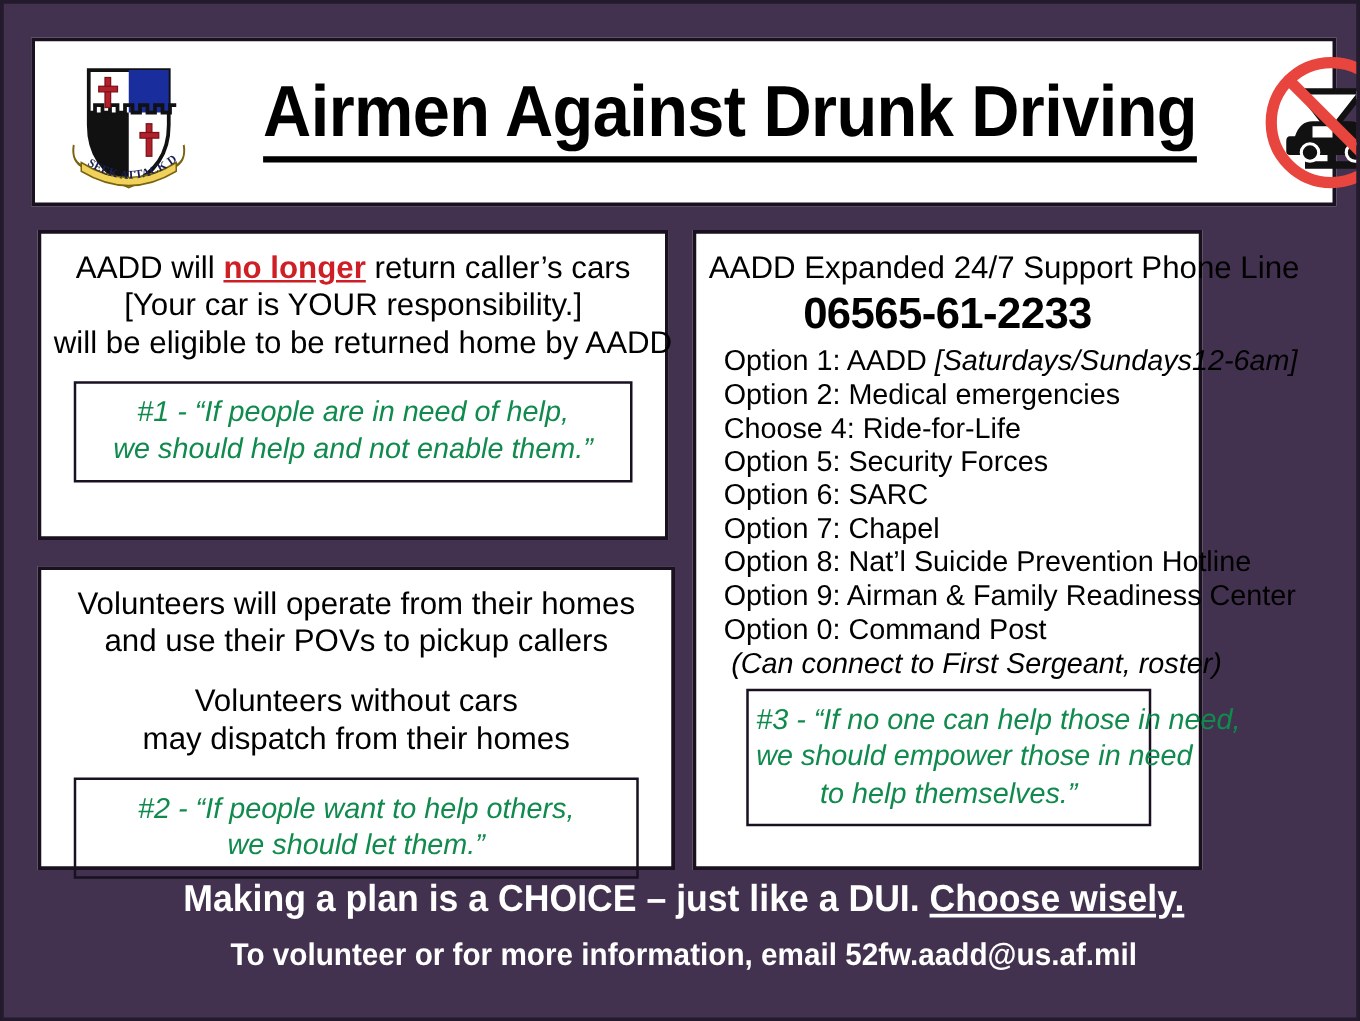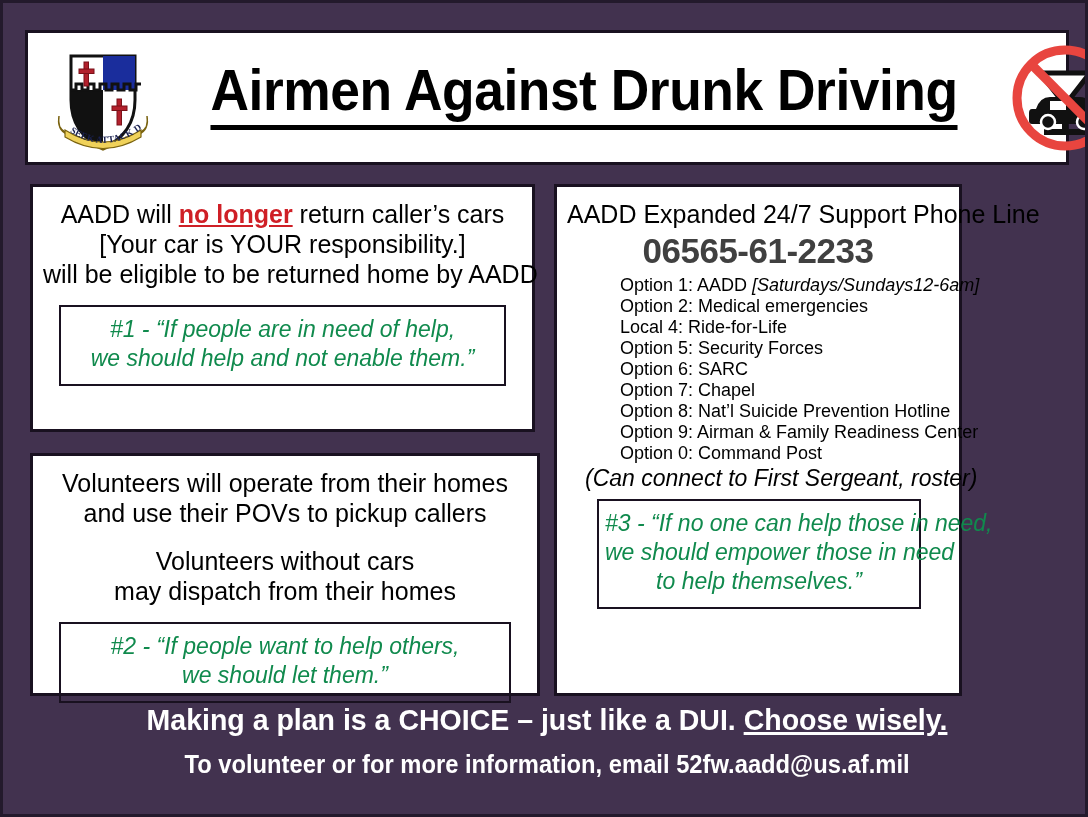--- a/index.html
+++ b/index.html
@@ -118,37 +118,36 @@
   .rp-heading {
     font-size: 25px;
     color: #000000;
     text-align: center;
     line-height: 1.2;
     white-space: nowrap;
   }
   .rp-phone {
     font-size: 35px;
     font-weight: bold;
-    color: #404040;
+    color: #000000;
     text-align: center;
     line-height: 1.15;
     margin-top: 2px;
     letter-spacing: -0.5px;
   }
   .rp-options {
     margin-top: 4px;
     padding-left: 12px;
     text-align: left;
   }
   .rp-option {
-    font-size: 18px;
+    font-size: 23px;
     color: #000000;
     line-height: 1.165;
     white-space: nowrap;
-    margin-left: 41px;
   }
   .rp-note {
     font-size: 23px;
     font-style: italic;
     color: #000000;
     text-align: center;
     line-height: 1.2;
     margin-top: 1px;
     padding-left: 18px;
     white-space: nowrap;
@@ -276,21 +275,21 @@
   <div class="panel" id="panel-right">
     <div class="panel-inner">
       <div class="rp-heading">AADD Expanded 24/7 Support Phone Line</div>
       <div class="rp-phone">06565-61-2233</div>
 
       <div class="rp-options">
         <div class="rp-option">
           <span>Option 1: AADD </span><span class="ital">[Saturdays/Sundays12-6am]</span>
         </div>
         <div class="rp-option">Option 2: Medical emergencies</div>
-        <div class="rp-option">Local 4: Ride-for-Life</div>
+        <div class="rp-option">Choose 4: Ride-for-Life</div>
         <div class="rp-option">Option 5: Security Forces</div>
         <div class="rp-option">Option 6: SARC</div>
         <div class="rp-option">Option 7: Chapel</div>
         <div class="rp-option">Option 8: Nat’l Suicide Prevention Hotline</div>
         <div class="rp-option">Option 9: Airman &amp; Family Readiness Center</div>
         <div class="rp-option">Option 0: Command Post</div>
       </div>
 
       <div class="rp-note">(Can connect to First Sergeant, roster)</div>
 

